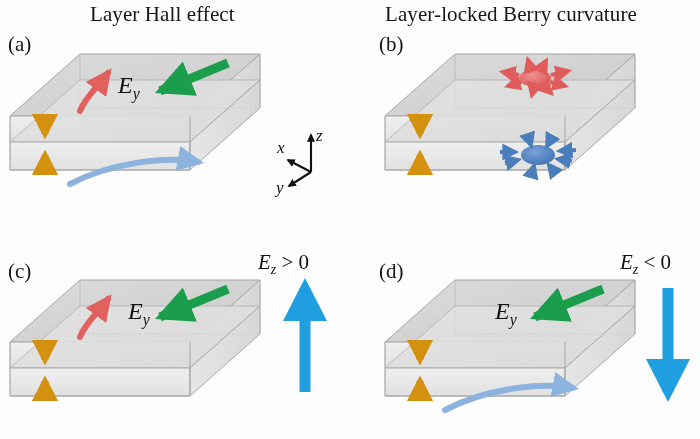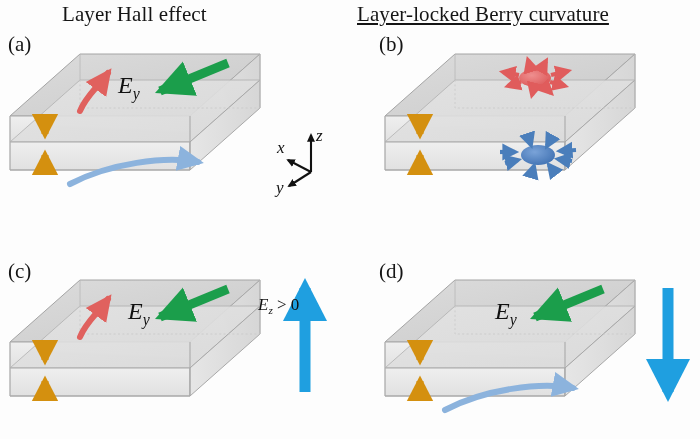--- a/index.html
+++ b/index.html
@@ -22,47 +22,47 @@
     height: 439px;
     background: #fdfdfd;
   }
   .col-title {
     position: absolute;
     top: 2px;
     font-size: 21px;
     letter-spacing: 0.1px;
     white-space: nowrap;
     color: #151515;
+    margin-left: 28px;
   }
   #title-left  { left: 62px; }
-  #title-right { left: 357px; text-decoration: underline; }
+  #title-right { left: 357px; }
 
   .panel-label {
     position: absolute;
     font-size: 21px;
     color: #151515;
   }
 
   .math-label {
     position: absolute;
     font-style: italic;
     font-size: 24px;
     color: #111111;
     white-space: nowrap;
   }
   .math-label sub {
     font-size: 0.66em;
     font-style: italic;
   }
   .field-label {
     position: absolute;
-    font-size: 17px;
+    font-size: 21px;
     white-space: nowrap;
     color: #111111;
-    margin-top: 45px;
   }
   .field-label i { font-style: italic; }
   .field-label sub { font-size: 0.66em; font-style: italic; }
 
   .axes-label {
     position: absolute;
     font-style: italic;
     font-size: 17px;
     color: #111111;
   }
@@ -287,18 +287,21 @@
   </div>
 
   <div class="math-label" style="left:495px; top:298px;">
     <span>E</span><sub>y</sub>
   </div>
 
   <div class="field-label" style="left:258px; top:250px;">
     <i>E</i><sub>z</sub>&nbsp;<span>&gt; 0</span>
   </div>
 
+  <div class="field-label" style="left:620px; top:250px;">
+    <i>E</i><sub>z</sub>&nbsp;<span>&lt; 0</span>
+  </div>
 
   <div class="axes-label" style="left:316px; top:126px;">z</div>
   <div class="axes-label" style="left:277px; top:138px;">x</div>
   <div class="axes-label" style="left:276px; top:178px;">y</div>
 
 </div>
 
 </body></html>

